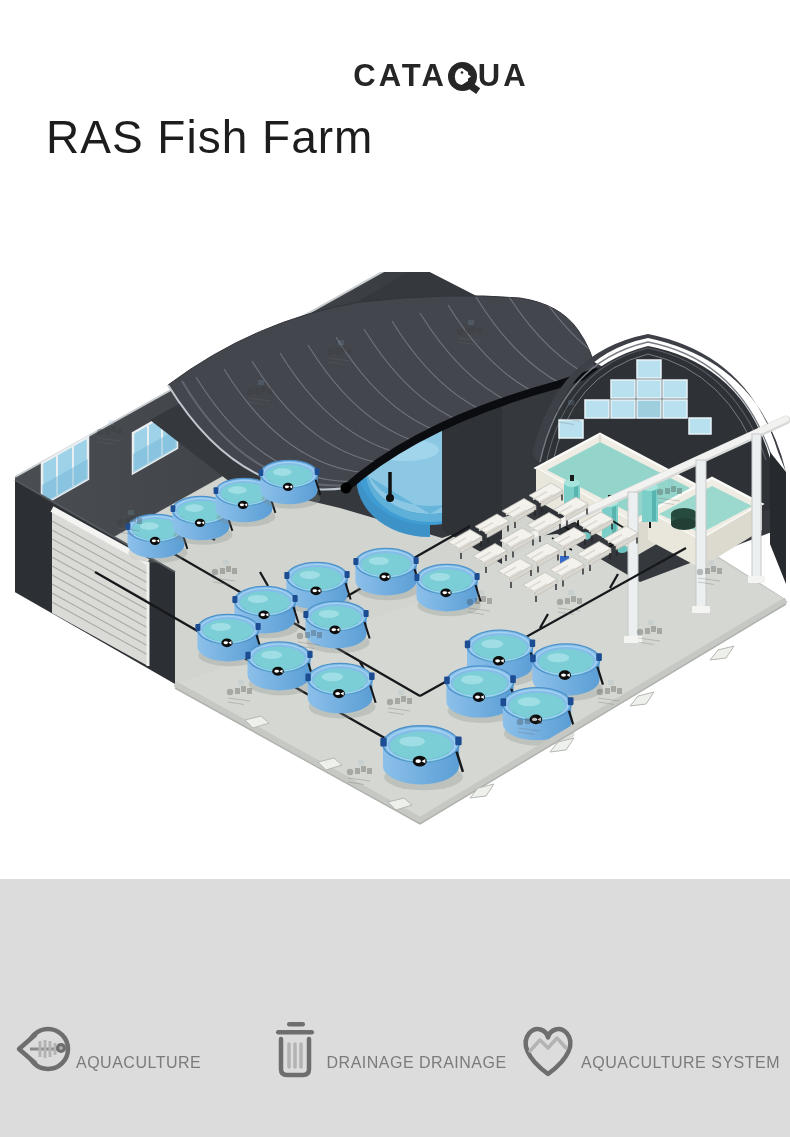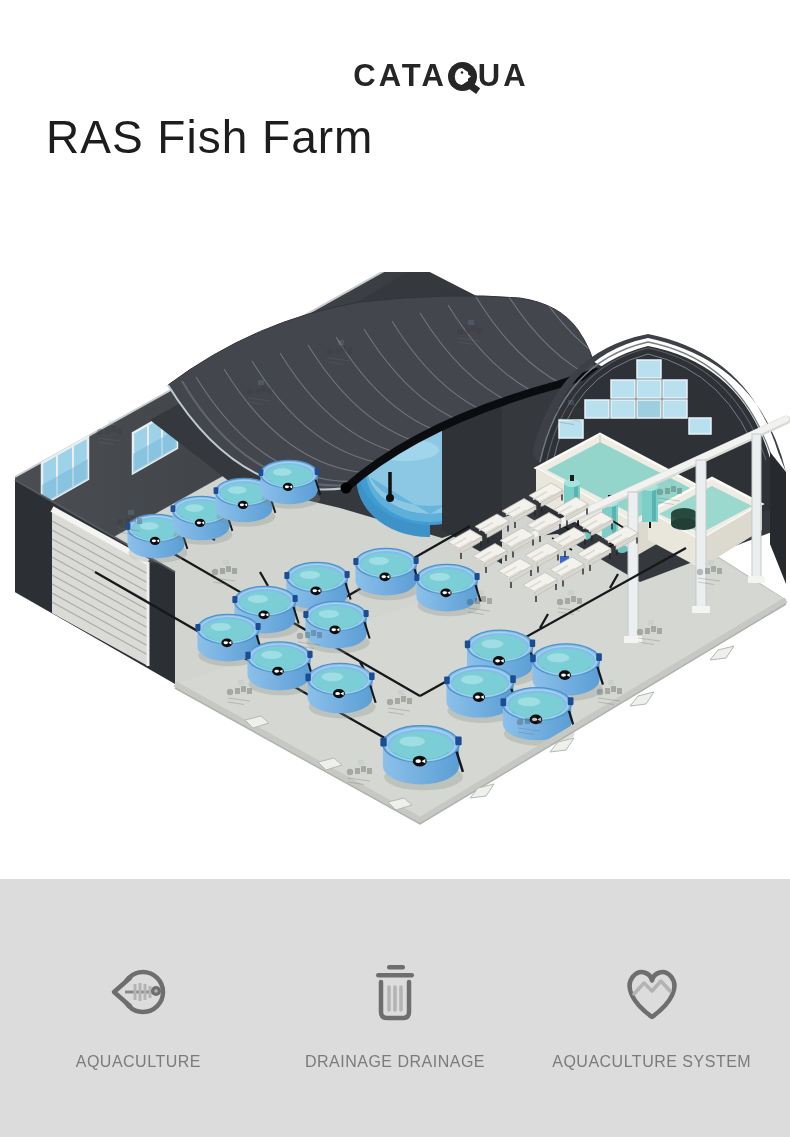--- a/index.html
+++ b/index.html
@@ -12,21 +12,21 @@
             margin:0 1px;position:relative;align-items:center;justify-content:center;}
   .brand .q::after{content:"";position:absolute;right:-2px;bottom:-1px;width:9px;height:7px;
             background:#262626;transform:rotate(35deg);}
   .title{margin:16px 16px 0 0;font-size:46px;font-weight:300;
          letter-spacing:1px;color:#1d1d1d;}
   
   .scene{position:absolute;left:0;top:272px;width:790px;height:560px;}
   
   .feature-bar{position:absolute;left:0;bottom:0;width:790px;height:258px;background:#dcdcdc;
                box-sizing:border-box;padding:80px 10px 0 10px;display:flex;justify-content:space-between;}
-  .feature{display:flex;flex-direction:column;align-items:center;flex:1 1 0;}
+  .feature{display:flex;flex-direction:row;align-items:center;flex:1 1 0;}
   .feature .ficon{height:64px;display:flex;align-items:flex-end;justify-content:center;}
   .feature .flabel{margin-top:30px;font-size:16px;letter-spacing:0.5px;color:#7b7b7b;white-space:nowrap;}
 </style>
 </head>
 <body>
 
 <div class="page">
 
   <div class="brand">
     <span>CATA</span>

